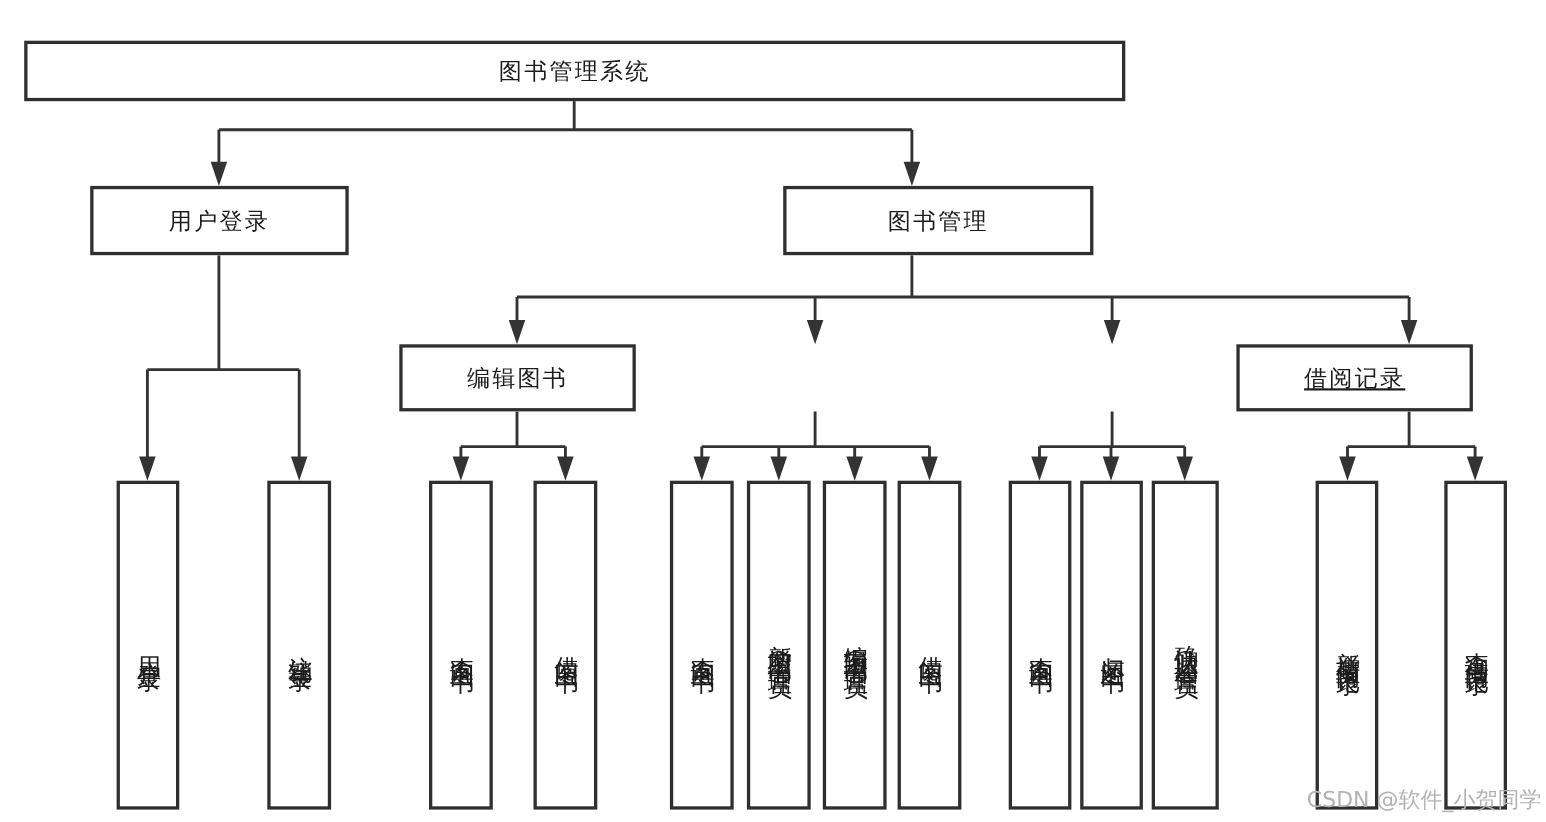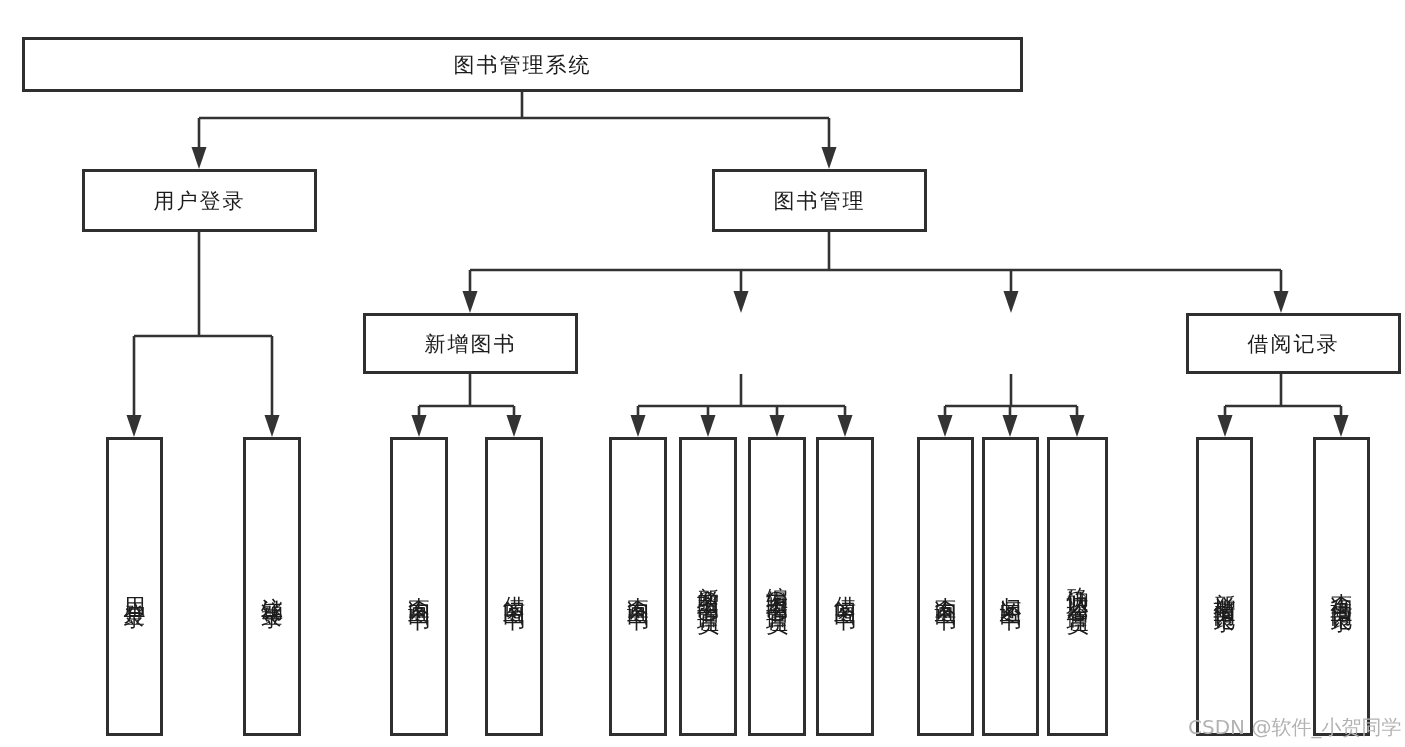--- a/index.html
+++ b/index.html
@@ -112,28 +112,28 @@
     <polygon points="1333.5,415 1348.5,415 1341,437"></polygon>
   </svg>
 
   <div class="node" style="left:22px;top:13px;width:1001px;height:55px;margin-top:24px;">
     <span class="lbl">图书管理系统</span>
   </div>
 
   <div class="node" style="left:82px;top:169px;width:235px;height:63px;">
     <span class="lbl">用户登录</span>
   </div>
-  <div class="node" style="left:712px;top:169px;width:215px;height:63px;">
+  <div class="node" style="left:712px;top:169px;width:282px;height:63px;">
     <span class="lbl">图书管理</span>
   </div>
 
   <div class="node" style="left:363px;top:313px;width:215px;height:61px;">
-    <span class="lbl">新增图书</span>
+    <span class="lbl">编辑图书</span>
   </div>
-  <div class="node" style="left:1186px;top:313px;width:215px;height:61px;">
+  <div class="node" style="left:1124px;top:313px;width:215px;height:61px;text-decoration:underline;">
     <span class="lbl">借阅记录</span>
   </div>
 
   <div class="node vert" style="left:106px;top:437px;width:57px;height:299px;">
     <span class="lbl">用户登录</span>
   </div>
   <div class="node vert" style="left:243px;top:437px;width:58px;height:299px;">
     <span class="lbl">注销登录</span>
   </div>
 

